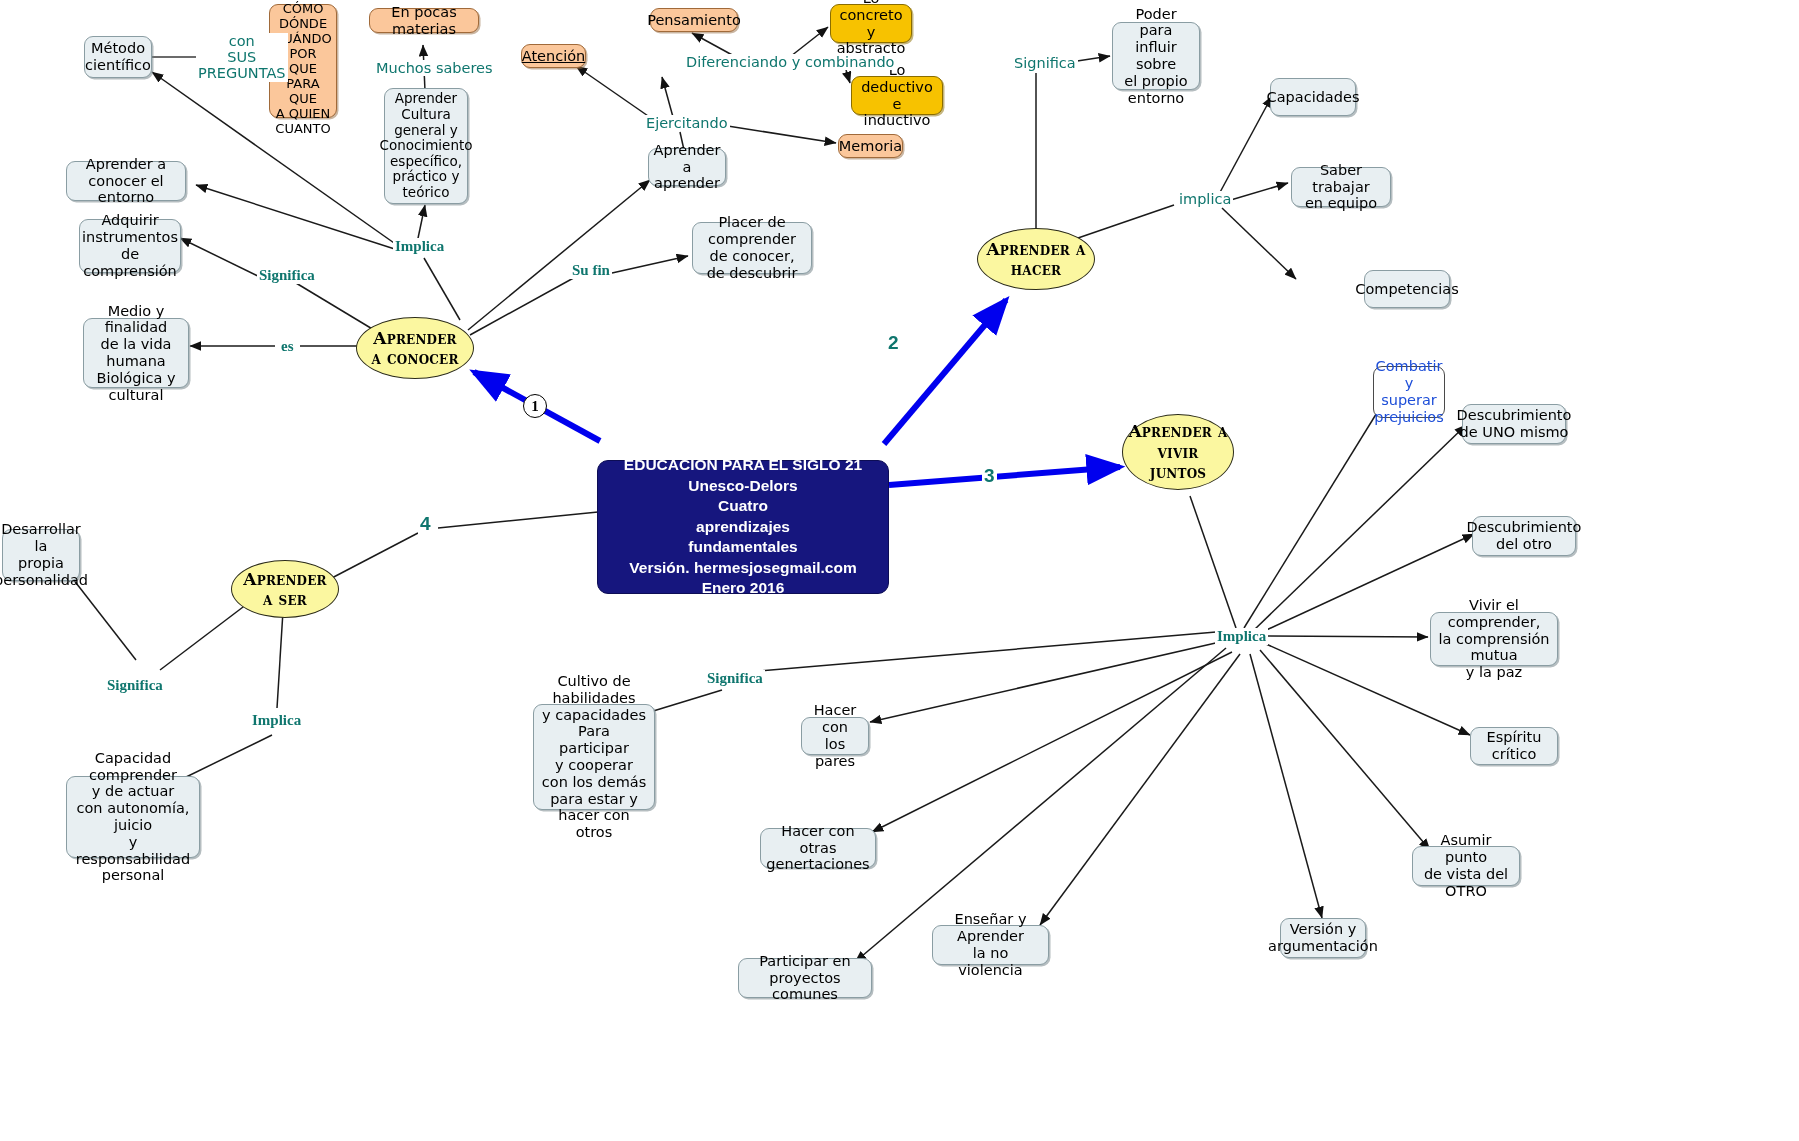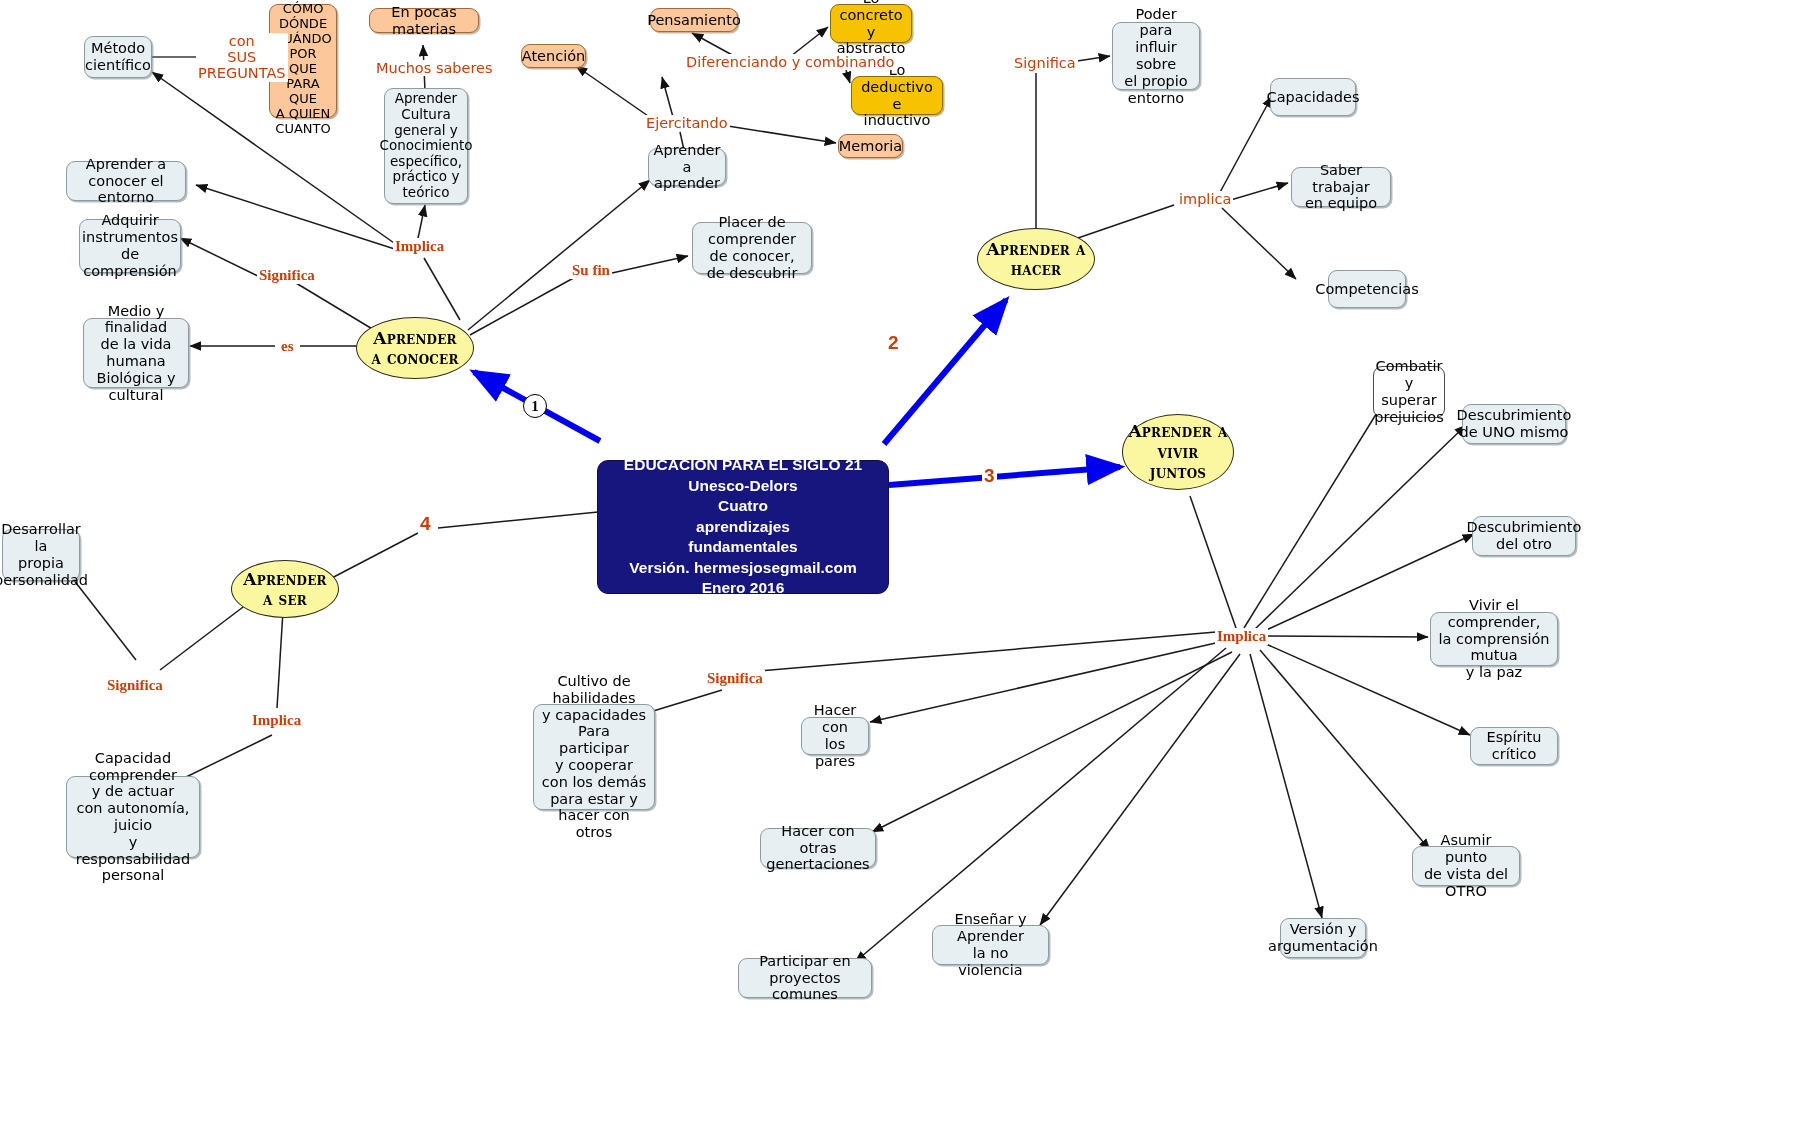--- a/index.html
+++ b/index.html
@@ -60,21 +60,21 @@
     color: #000000;
     font-size: 14.5px;
     padding: 4px 7px;
     box-shadow: 1.5px 1.5px 0 rgba(140,110,0,0.5);
   }
   
   .n-white {
     background: #ffffff;
     border: 1.4px solid #4a4a4a;
     border-radius: 9px;
-    color: #000000;
+    color: #1d4ed8;
     font-size: 14.5px;
     padding: 4px 7px;
   }
   
   .n-ellipse {
     background: #fbf7a0;
     border: 1.6px solid #2b2b1a;
     border-radius: 50%;
     color: #000000;
     font-family: "DejaVu Serif", serif;
@@ -96,21 +96,21 @@
     line-height: 1.32;
     padding: 8px 10px;
     flex-direction: column;
   }
   .n-center .ctr-line { display: block; }
   .n-center .ctr-gap { height: 14px; }
 
   
   .elabel {
     position: absolute;
-    color: #c2410c;
+    color: #0f766e;
     font-size: 14.5px;
     background: #ffffff;
     padding: 0 2px;
     white-space: nowrap;
     z-index: 6;
   }
   .elabel.bold {
     font-family: "Liberation Serif", serif;
     font-weight: bold;
     font-size: 15px;
@@ -255,21 +255,21 @@
   <div class="node n-peach" style="left:369px; top:8px; width:110px; height:25px;">En pocas materias</div>
 
   <div class="node n-box" style="left:384px; top:88px; width:84px; height:116px; font-size:13.5px;">Aprender
 Cultura
 general y
 Conocimiento
 específico,
 práctico y
 teórico</div>
 
-  <div class="node n-peach" style="left:521px; top:44px; width:65px; height:24px;">Atención</div>
+  <div class="node n-peach" style="left:521px; top:44px; width:65px; height:24px;text-decoration:underline;">Atención</div>
 
   <div class="node n-peach" style="left:650px; top:8px; width:88px; height:24px;">Pensamiento</div>
 
   <div class="node n-gold" style="left:830px; top:4px; width:82px; height:39px;">Lo concreto
 y abstracto</div>
 
   <div class="node n-gold" style="left:851px; top:76px; width:92px; height:39px;">Lo deductivo
 e inductivo</div>
 
   <div class="node n-peach" style="left:838px; top:134px; width:65px; height:24px;">Memoria</div>
@@ -280,21 +280,21 @@
   <div class="node n-box" style="left:1112px; top:22px; width:88px; height:68px;">Poder para
 influir sobre
 el propio
 entorno</div>
 
   <div class="node n-box" style="left:1270px; top:78px; width:86px; height:25px;">Capacidades</div>
 
   <div class="node n-box" style="left:1291px; top:167px; width:100px; height:40px;">Saber trabajar
 en equipo</div>
 
-  <div class="node n-box" style="left:1328px; top:270px; width:78px; height:25px;">Competencias</div>
+  <div class="node n-box" style="left:1364px; top:270px; width:86px; height:25px;">Competencias</div>
 
   <div class="node n-box" style="left:66px; top:161px; width:120px; height:40px;">Aprender a  conocer el
 entorno</div>
 
   <div class="node n-box" style="left:79px; top:219px; width:102px; height:54px;">Adquirir
 instrumentos de
 comprensión</div>
 
   <div class="node n-box" style="left:83px; top:318px; width:106px; height:70px;">Medio y finalidad
 de la vida humana

